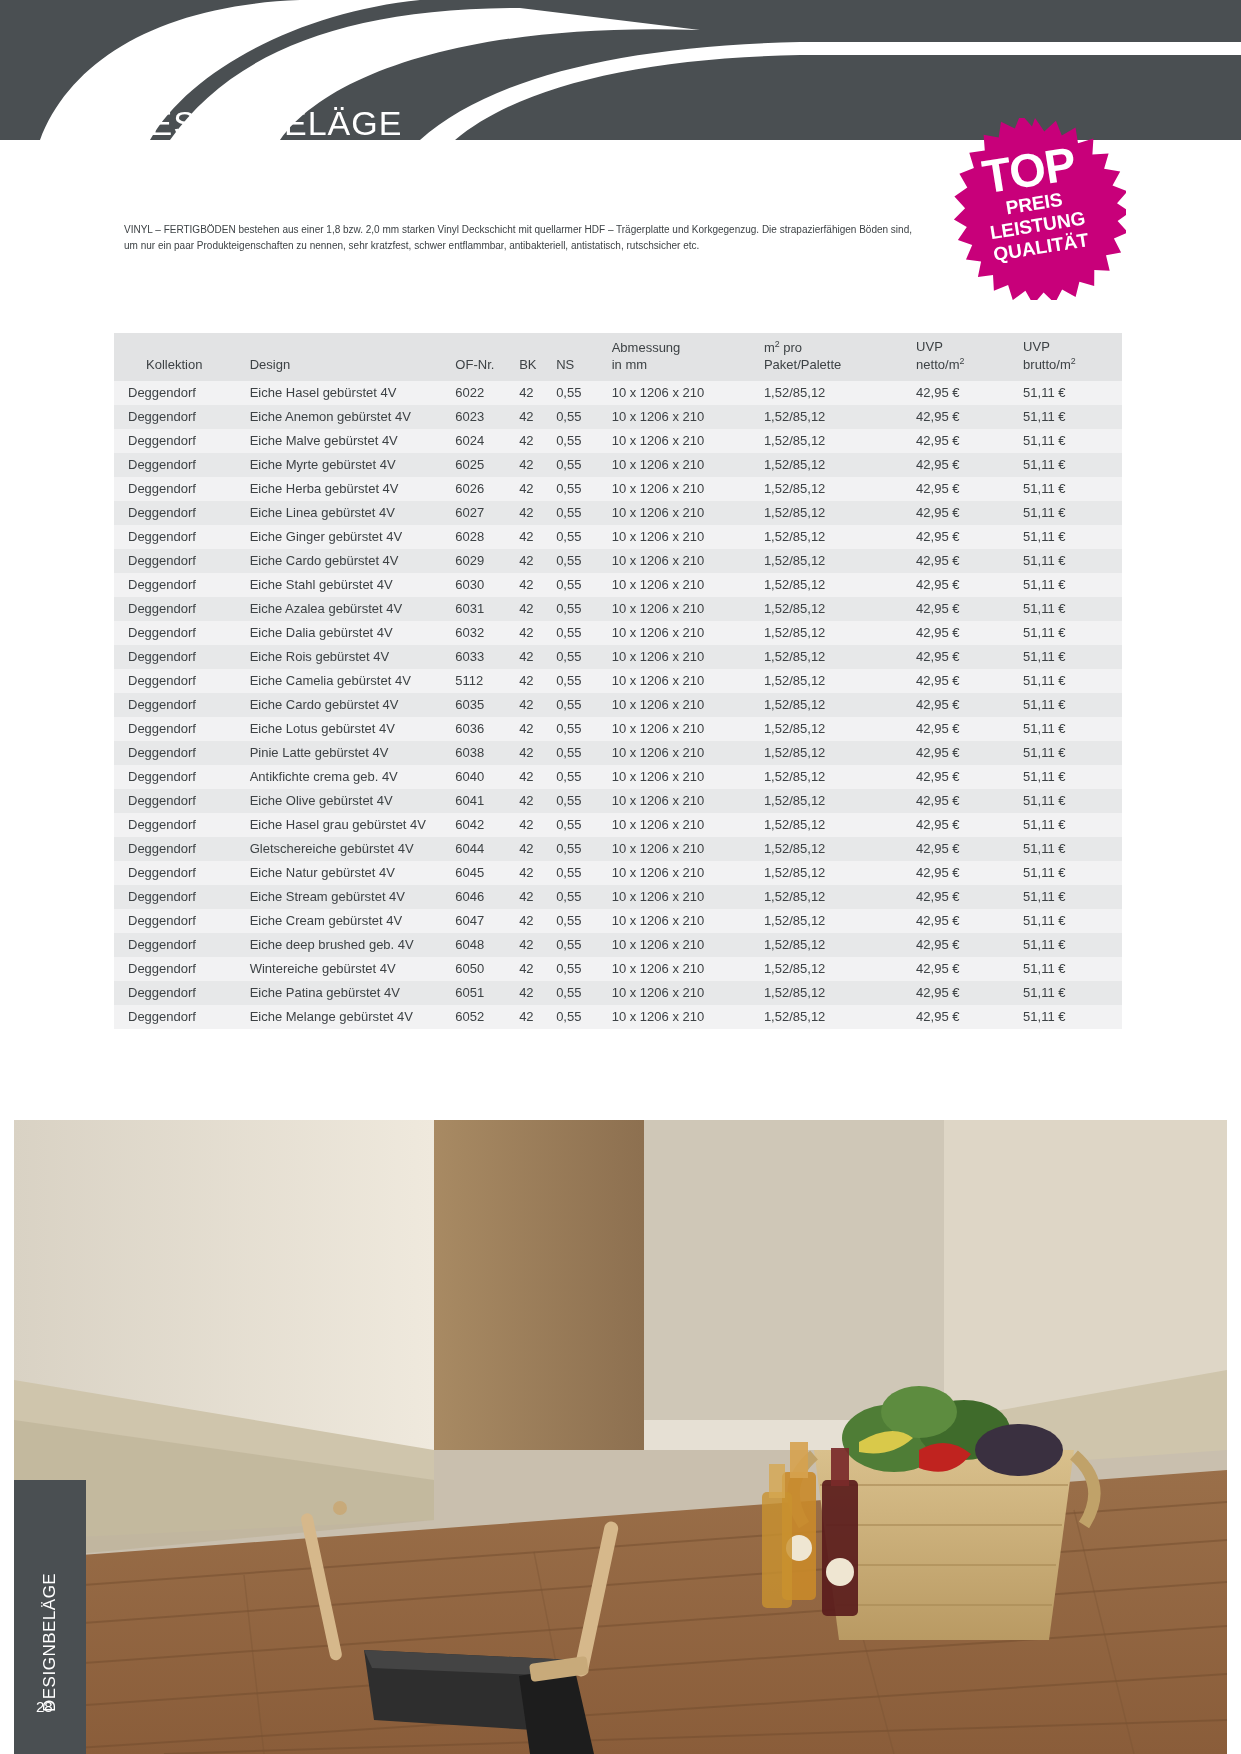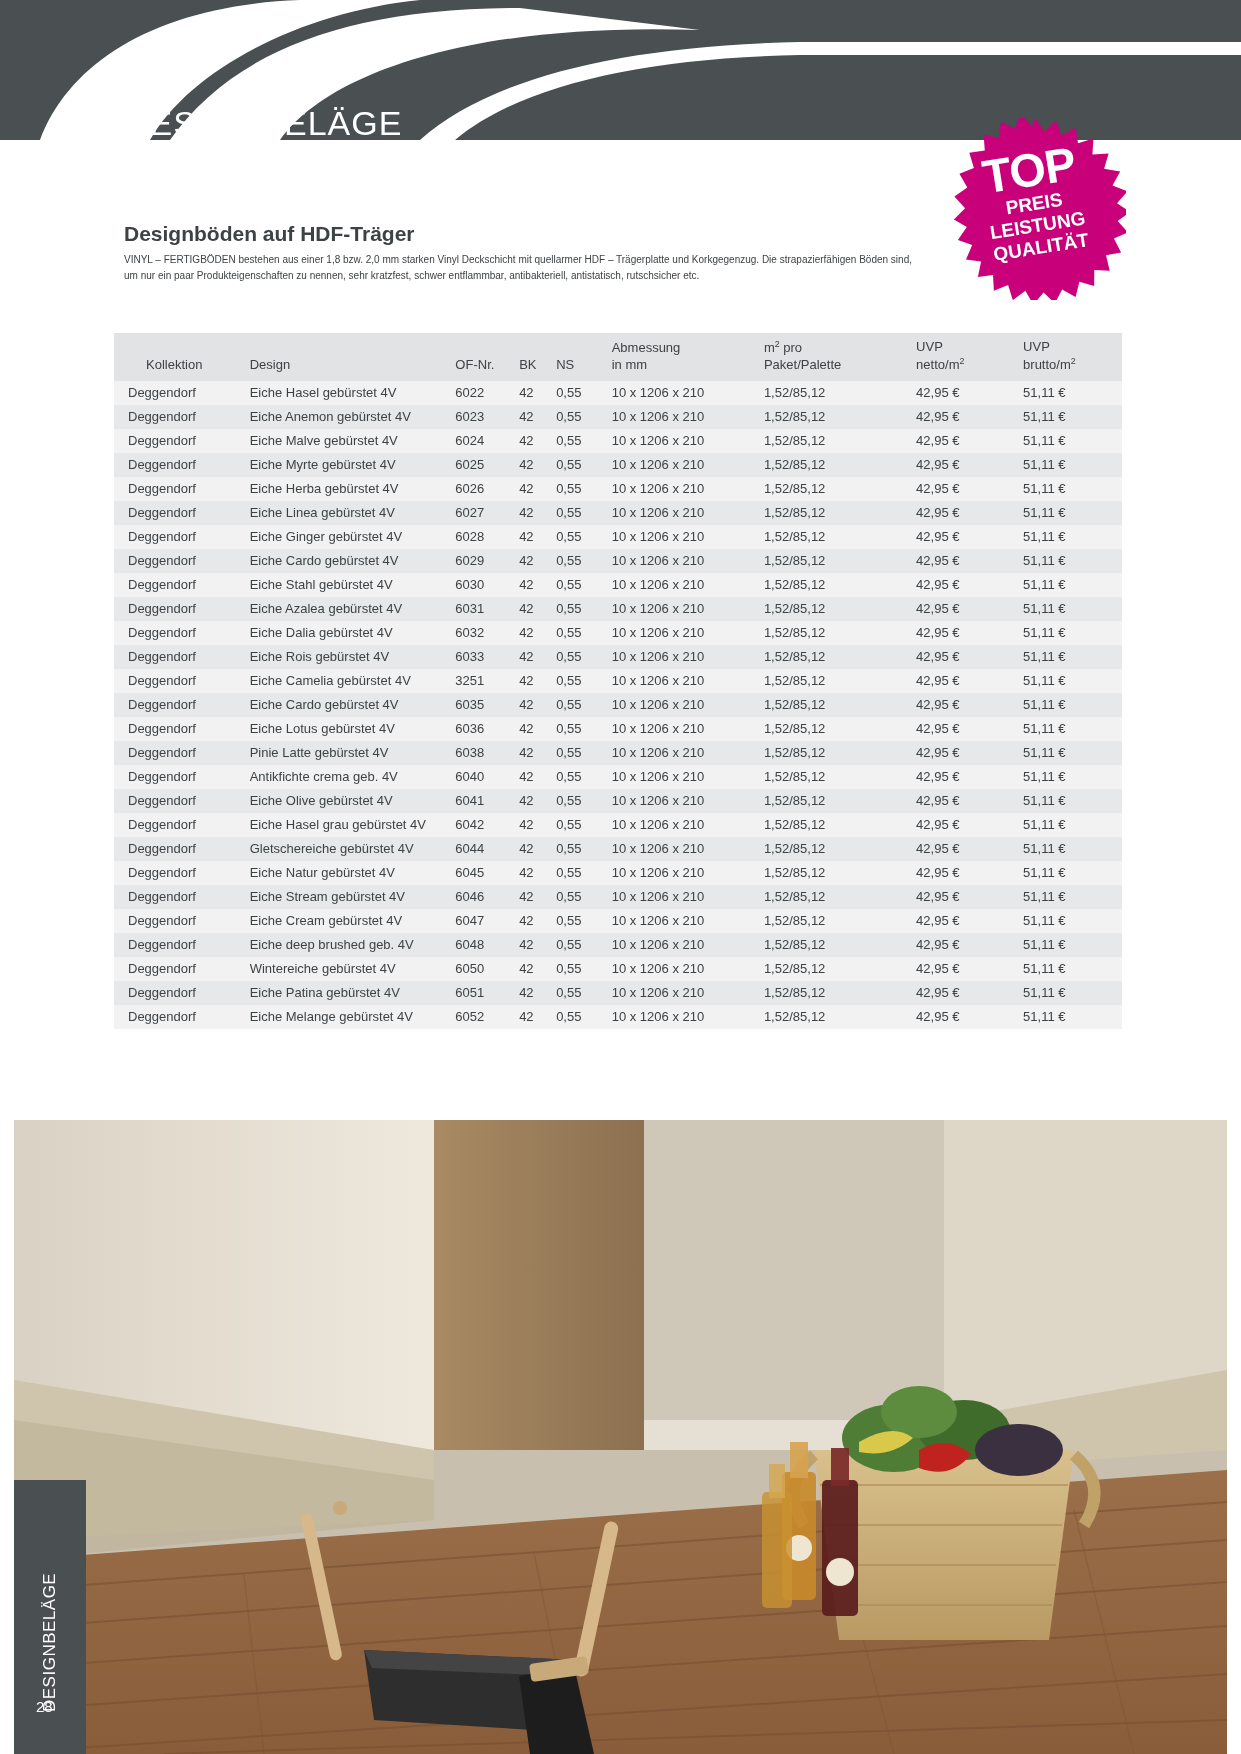--- a/index.html
+++ b/index.html
@@ -202,21 +202,20 @@
   </svg>
   <div class="badge-text">
     <div class="badge-top">TOP</div>
     <div class="badge-line">PREIS</div>
     <div class="badge-line">LEISTUNG</div>
     <div class="badge-line">QUALITÄT</div>
   </div>
 </div>
 
 <div class="intro">
-  <h2>Designböden auf HDF-Träger</h2>
   <p>VINYL – FERTIGBÖDEN bestehen aus einer 1,8 bzw. 2,0 mm starken Vinyl Deckschicht mit quellarmer HDF – Trägerplatte und Korkgegenzug. Die strapazierfähigen Böden sind, um nur ein paar Produkteigenschaften zu nennen, sehr kratzfest, schwer entflammbar, antibakteriell, antistatisch, rutschsicher etc.</p>
 </div>
 
 <div class="table-wrap">
   <table>
     <thead>
       <tr>
         <th class="c-koll">Kollektion</th>
         <th class="c-design">Design</th>
         <th class="c-ofnr">OF-Nr.</th>
@@ -369,21 +368,21 @@
           <td class="c-bk">42</td>
           <td class="c-ns">0,55</td>
           <td class="c-abm">10 x 1206 x 210</td>
           <td class="c-m2">1,52/85,12</td>
           <td class="c-netto">42,95 €</td>
           <td class="c-brutto">51,11 €</td>
         </tr>
         <tr>
           <td class="c-koll">Deggendorf</td>
           <td class="c-design">Eiche Camelia gebürstet 4V</td>
-          <td class="c-ofnr">3251</td>
+          <td class="c-ofnr">5112</td>
           <td class="c-bk">42</td>
           <td class="c-ns">0,55</td>
           <td class="c-abm">10 x 1206 x 210</td>
           <td class="c-m2">1,52/85,12</td>
           <td class="c-netto">42,95 €</td>
           <td class="c-brutto">51,11 €</td>
         </tr>
         <tr>
           <td class="c-koll">Deggendorf</td>
           <td class="c-design">Eiche Cardo gebürstet 4V</td>

